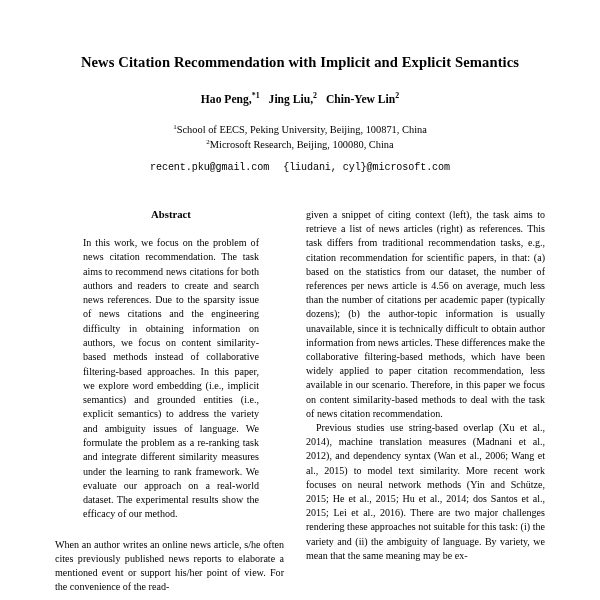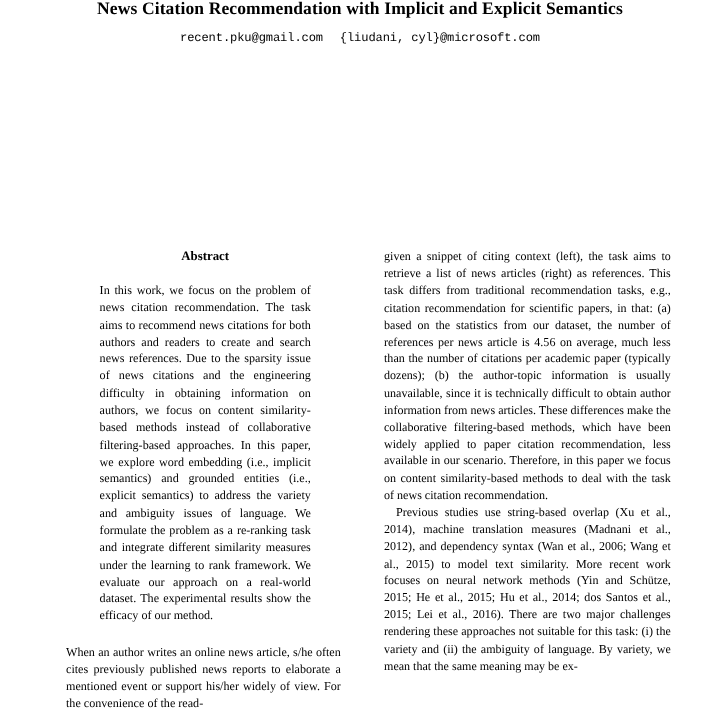--- a/index.html
+++ b/index.html
@@ -18,20 +18,21 @@
 
   .page {
     position: relative;
     width: 600px;
     height: 600px;
     box-sizing: border-box;
   }
 
   
   .title-block {
+    padding-top: 54px;
     text-align: center;
   }
   .paper-title {
     font-size: 14.6px;
     font-weight: bold;
     letter-spacing: 0.1px;
     line-height: 1.2;
     margin: 0;
   }
   .authors {
@@ -77,21 +78,21 @@
     position: absolute;
     top: 0;
     overflow: hidden;
   }
   .col-left {
     left: 55px;
     width: 229px;
     height: 392px;
   }
   .col-right {
-    left: 320px;
+    left: 306px;
     width: 239px;
     height: 392px;
   }
 
   .abstract-wrap {
     width: 208px;
     margin: 0 auto 0 12px;
   }
   .section-heading-center {
     text-align: center;
@@ -134,37 +135,44 @@
   }
 </style>
 </head>
 <body>
 
 <div class="page">
 
   <div class="title-block">
     <h1 class="paper-title">News Citation Recommendation with Implicit and Explicit Semantics</h1>
 
+    <div class="authors">
+      <span>Hao Peng,</span><sup>*1</sup><span class="sep"></span><span>Jing Liu,</span><sup>2</sup><span class="sep"></span><span>Chin-Yew Lin</span><sup>2</sup>
+    </div>
 
+    <div class="affiliations">
+      <div><sup>1</sup><span>School of EECS, Peking University, Beijing, 100871, China</span></div>
+      <div><sup>2</sup><span>Microsoft Research, Beijing, 100080, China</span></div>
+    </div>
 
     <div class="emails">
       <span>recent.pku@gmail.com</span><span class="gap"></span><span>{liudani, cyl}@microsoft.com</span>
     </div>
   </div>
 
   <div class="columns">
 
     <div class="col col-left">
       <div class="abstract-wrap">
         <div class="section-heading-center">Abstract</div>
         <p class="abstract-text">In this work, we focus on the problem of news citation recommendation. The task aims to recommend news citations for both authors and readers to create and search news references. Due to the sparsity issue of news citations and the engineering difficulty in obtaining information on authors, we focus on content similarity-based methods instead of collaborative filtering-based approaches. In this paper, we explore word embedding (i.e., implicit semantics) and grounded entities (i.e., explicit semantics) to address the variety and ambiguity issues of language. We formulate the problem as a re-ranking task and integrate different similarity measures under the learning to rank framework. We evaluate our approach on a real-world dataset. The experimental results show the efficacy of our method.</p>
       </div>
 
 
-      <p class="body-text">When an author writes an online news article, s/he often cites previously published news reports to elaborate a mentioned event or support his/her widely of view. For the convenience of the read-</p>
+      <p class="body-text">When an author writes an online news article, s/he often cites previously published news reports to elaborate a mentioned event or support his/her point of view. For the convenience of the read-</p>
     </div>
 
     <div class="col col-right">
       <p class="body-text">given a snippet of citing context (left), the task aims to retrieve a list of news articles (right) as references. This task differs from traditional recommendation tasks, e.g., citation recommendation for scientific papers, in that: (a) based on the statistics from our dataset, the number of references per news article is 4.56 on average, much less than the number of citations per academic paper (typically dozens); (b) the author-topic information is usually unavailable, since it is technically difficult to obtain author information from news articles. These differences make the collaborative filtering-based methods, which have been widely applied to paper citation recommendation, less available in our scenario. Therefore, in this paper we focus on content similarity-based methods to deal with the task of news citation recommendation.</p>
       <p class="body-text">Previous studies use string-based overlap (Xu et al., 2014), machine translation measures (Madnani et al., 2012), and dependency syntax (Wan et al., 2006; Wang et al., 2015) to model text similarity. More recent work focuses on neural network methods (Yin and Schütze, 2015; He et al., 2015; Hu et al., 2014; dos Santos et al., 2015; Lei et al., 2016). There are two major challenges rendering these approaches not suitable for this task: (i) the variety and (ii) the ambiguity of language. By variety, we mean that the same meaning may be ex-</p>
     </div>
 
   </div>
 
 </div>

